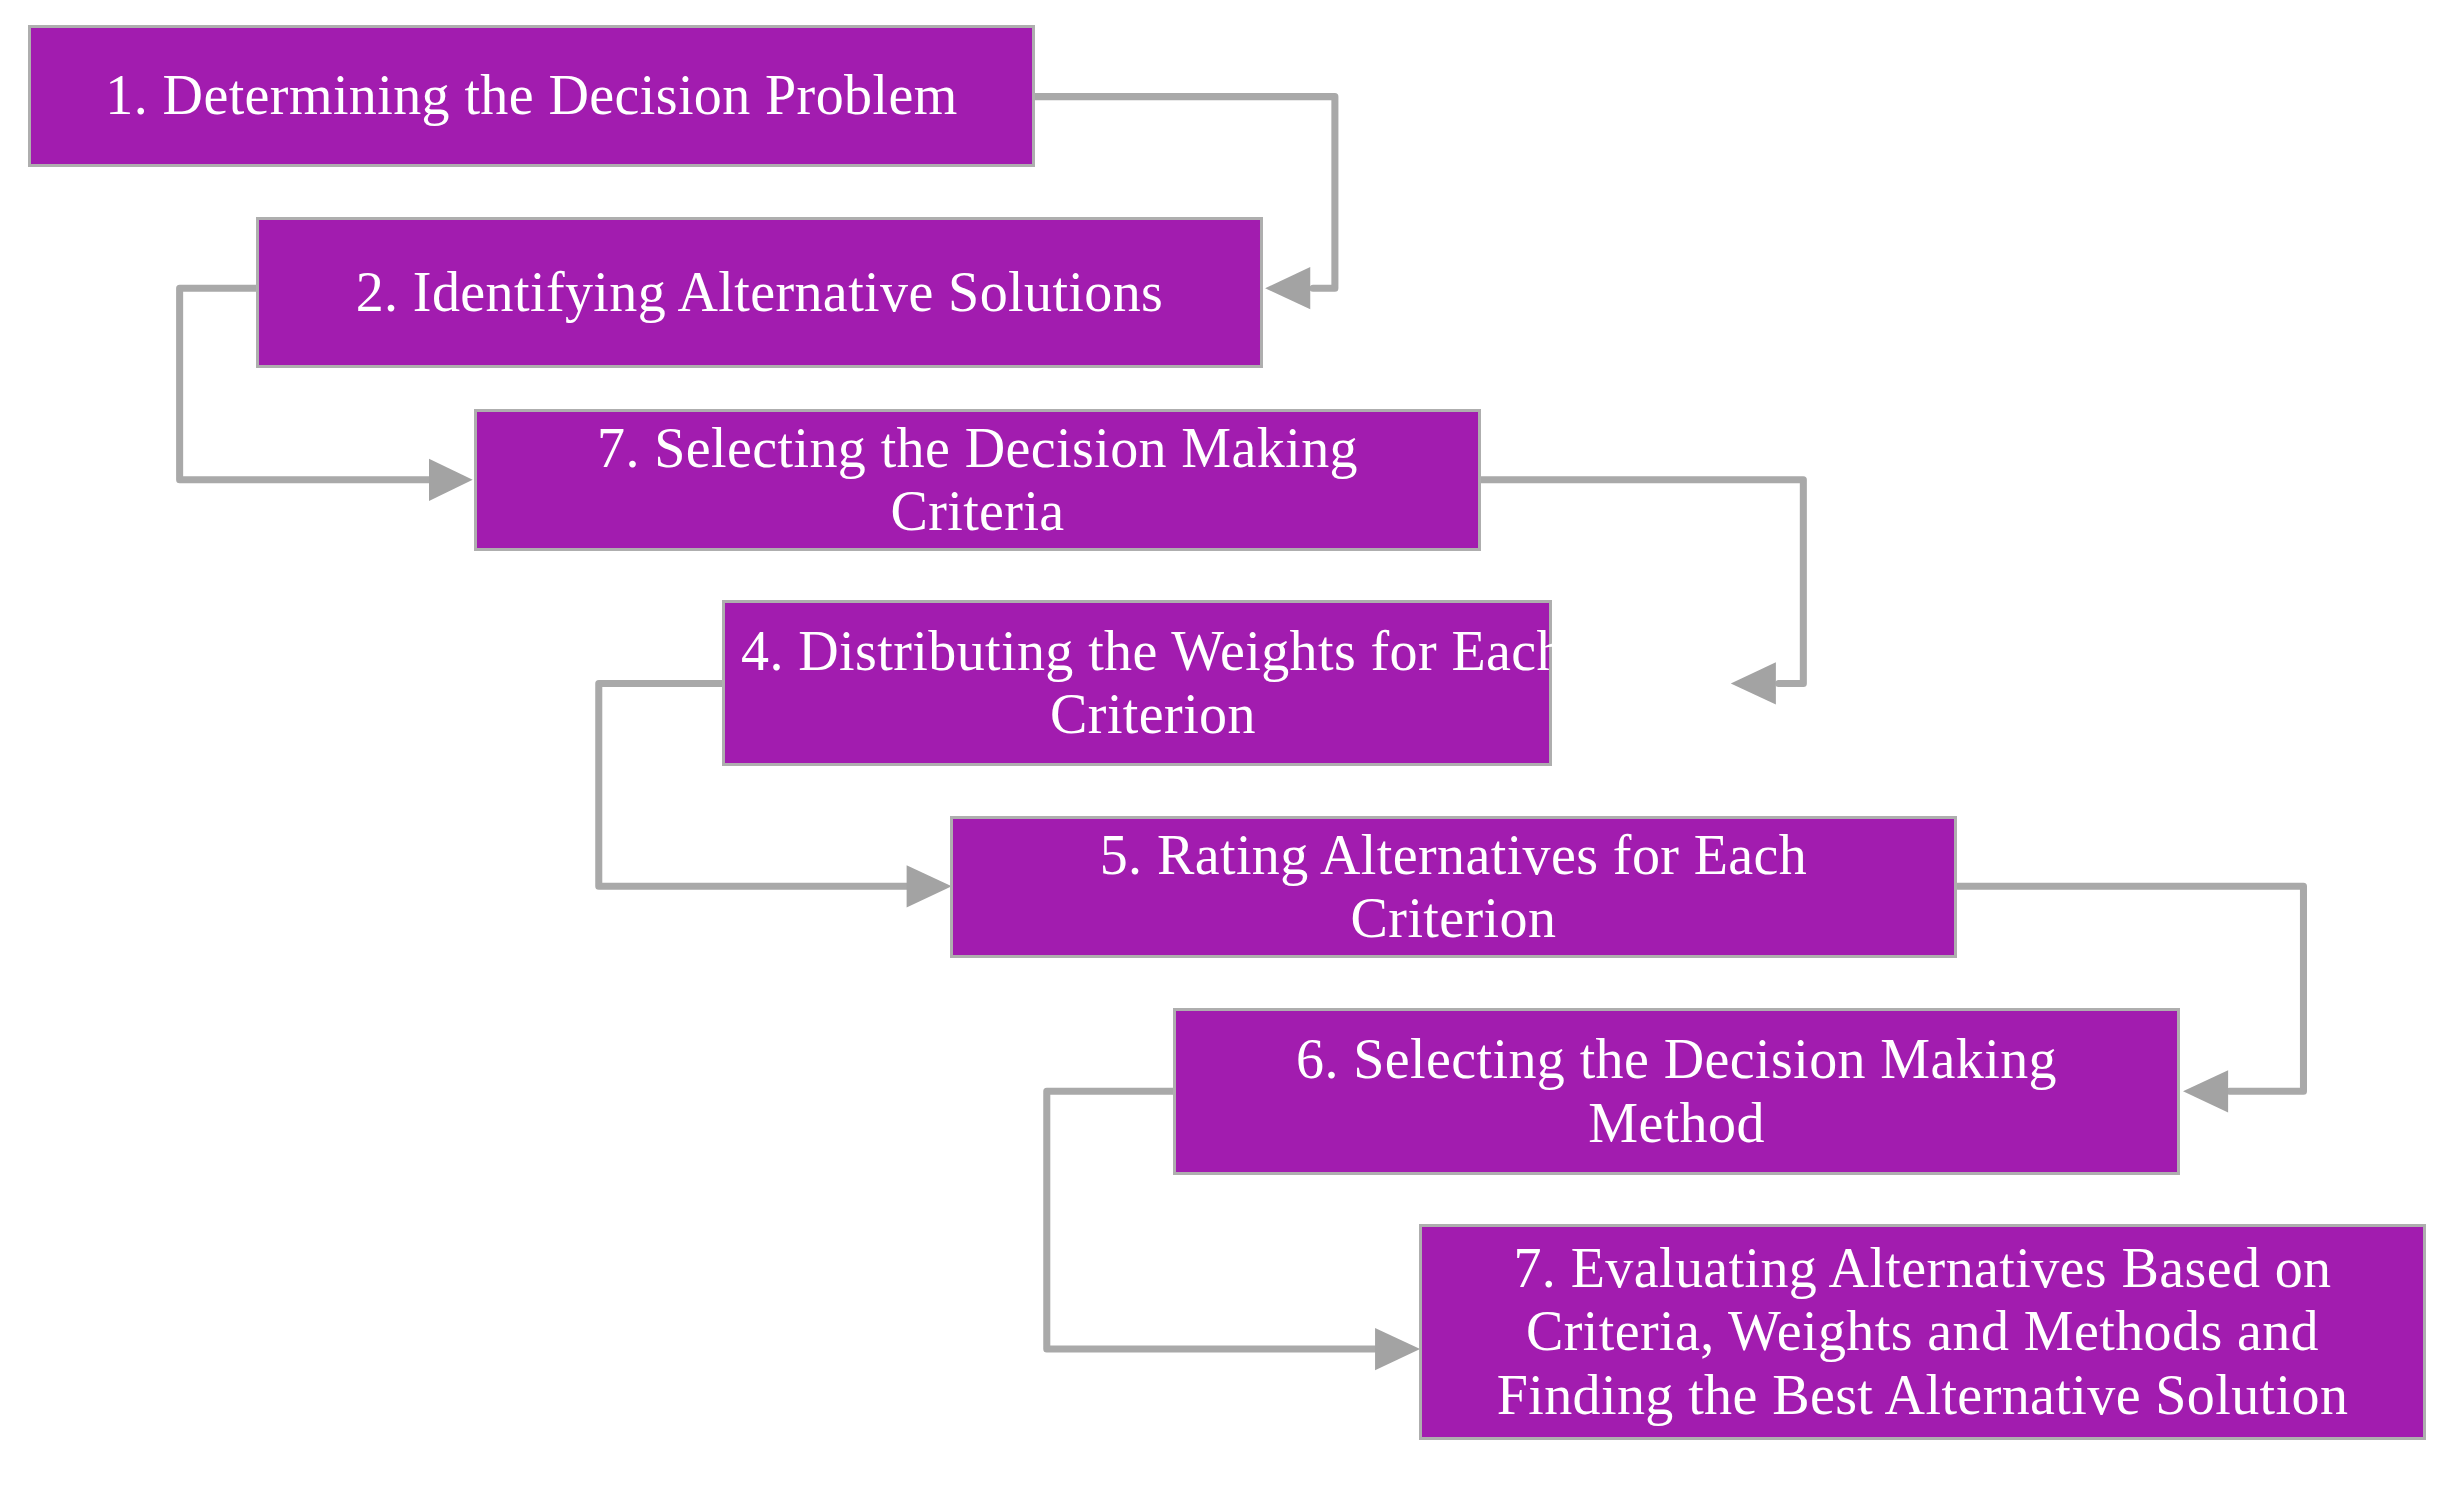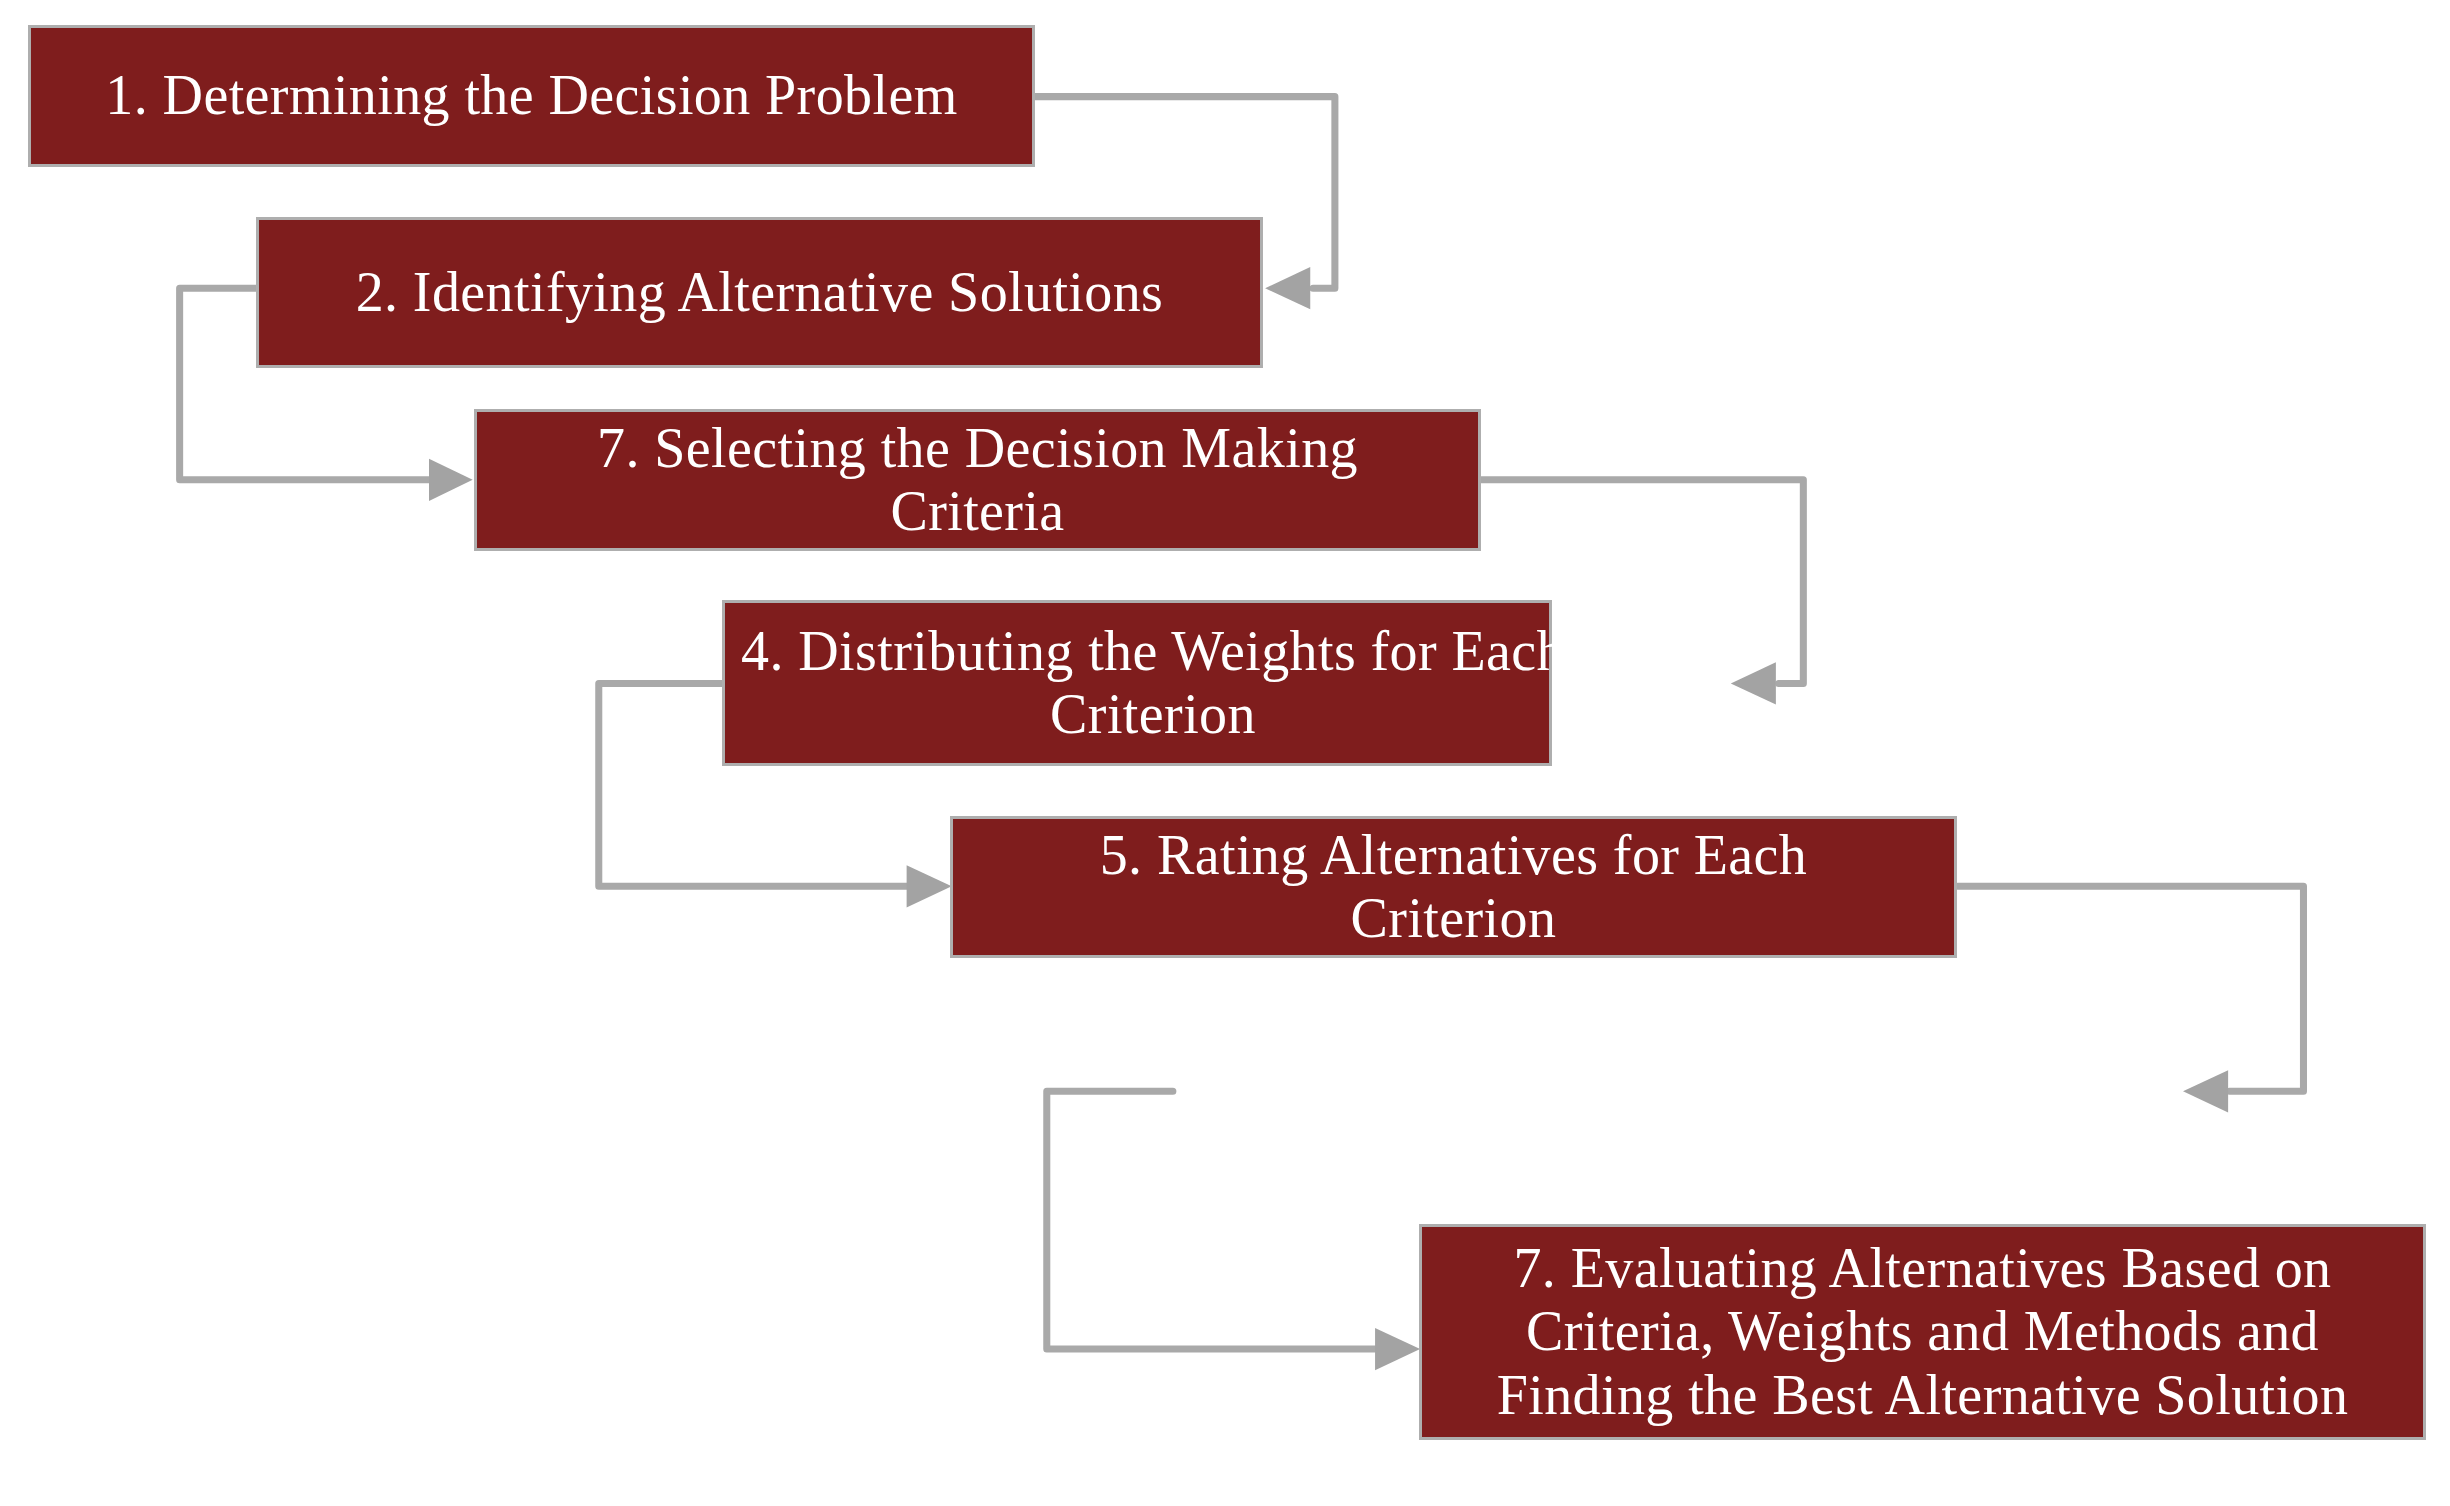--- a/index.html
+++ b/index.html
@@ -33,21 +33,21 @@
     stroke-linecap: round;
     stroke-linejoin: round;
   }
   .arrowhead {
     fill: #a3a3a3;
     stroke: none;
   }
   .box {
     position: absolute;
     box-sizing: border-box;
-    background: #7f1d1d;
+    background: #a21caf;
     border: 3.5px solid #aeaeae;
     color: #ffffff;
     display: flex;
     align-items: center;
     justify-content: center;
     text-align: center;
   }
   .box-label {
     white-space: pre;
     font-size: 56px;
@@ -104,20 +104,24 @@
   <div class="box" id="b4">
     <div class="box-label">4. Distributing the Weights for Each
 Criterion</div>
   </div>
 
   <div class="box" id="b5">
     <div class="box-label">5. Rating Alternatives for Each
 Criterion</div>
   </div>
 
+  <div class="box" id="b6">
+    <div class="box-label">6. Selecting the Decision Making
+Method</div>
+  </div>
 
   <div class="box" id="b7">
     <div class="box-label">7. Evaluating Alternatives Based on
 Criteria, Weights and Methods and
 Finding the Best Alternative Solution</div>
   </div>
 
 </div>
 
 

